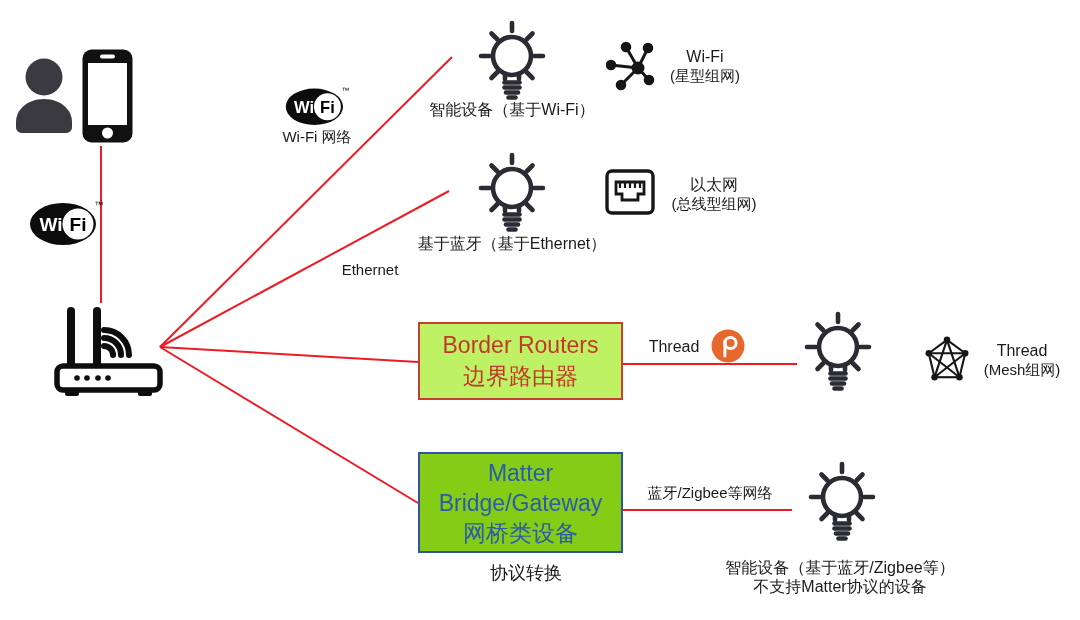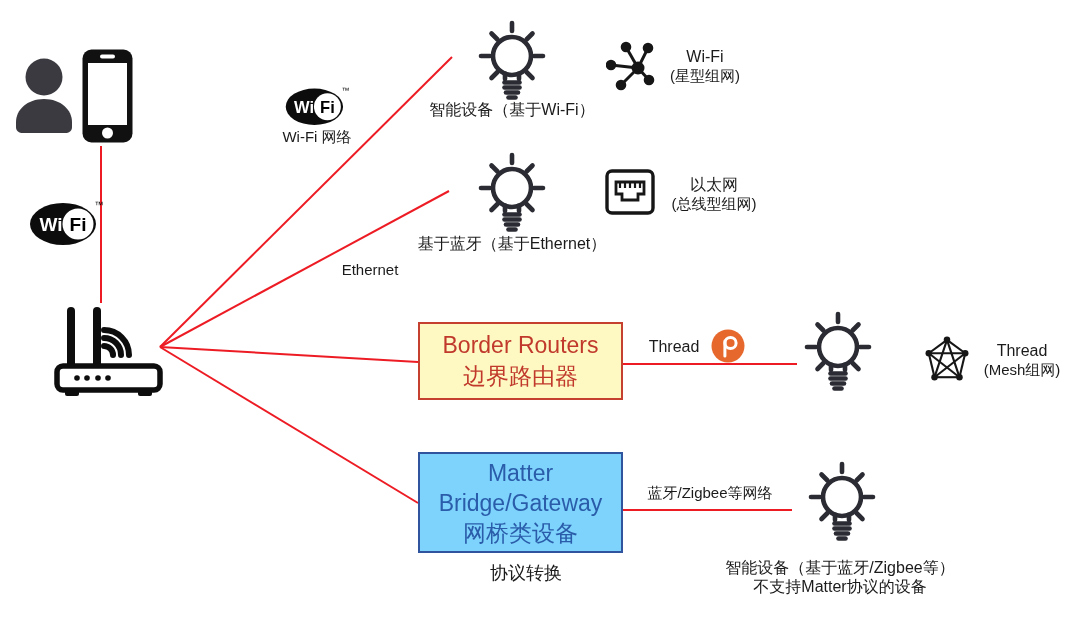--- a/index.html
+++ b/index.html
@@ -11,22 +11,22 @@
   .lbl{position:absolute;text-align:center;line-height:1.22;}
   .net-lbl{font-size:15px;}
   .dev-lbl{font-size:16px;}
   .topo{font-size:15px;}
   .topo .t1{font-size:16px;display:block;}
   .topo .t2{display:block;}
   .node-box{
     position:absolute;box-sizing:border-box;display:flex;flex-direction:column;
     align-items:center;justify-content:center;text-align:center;
   }
-  .box-red{background:#fef9c3;border:2px solid #c5402e;color:#c0392b;font-size:23px;line-height:31px;}
-  .box-blue{background:#7dd3fc;border:2px solid #30549e;color:#2a5caa;font-size:23px;line-height:30px;}
+  .box-red{background:#bef264;border:2px solid #c5402e;color:#c0392b;font-size:23px;line-height:31px;}
+  .box-blue{background:#84cc16;border:2px solid #30549e;color:#2a5caa;font-size:23px;line-height:30px;}
   .caption{font-size:18px;}
   svg{display:block;}
 </style>
 </head>
 <body>
 
 <div class="canvas">
 
   <svg class="abs" style="left:0;top:0;" width="1080" height="620">
     <g stroke="#ed1c24" stroke-width="2" fill="none">

